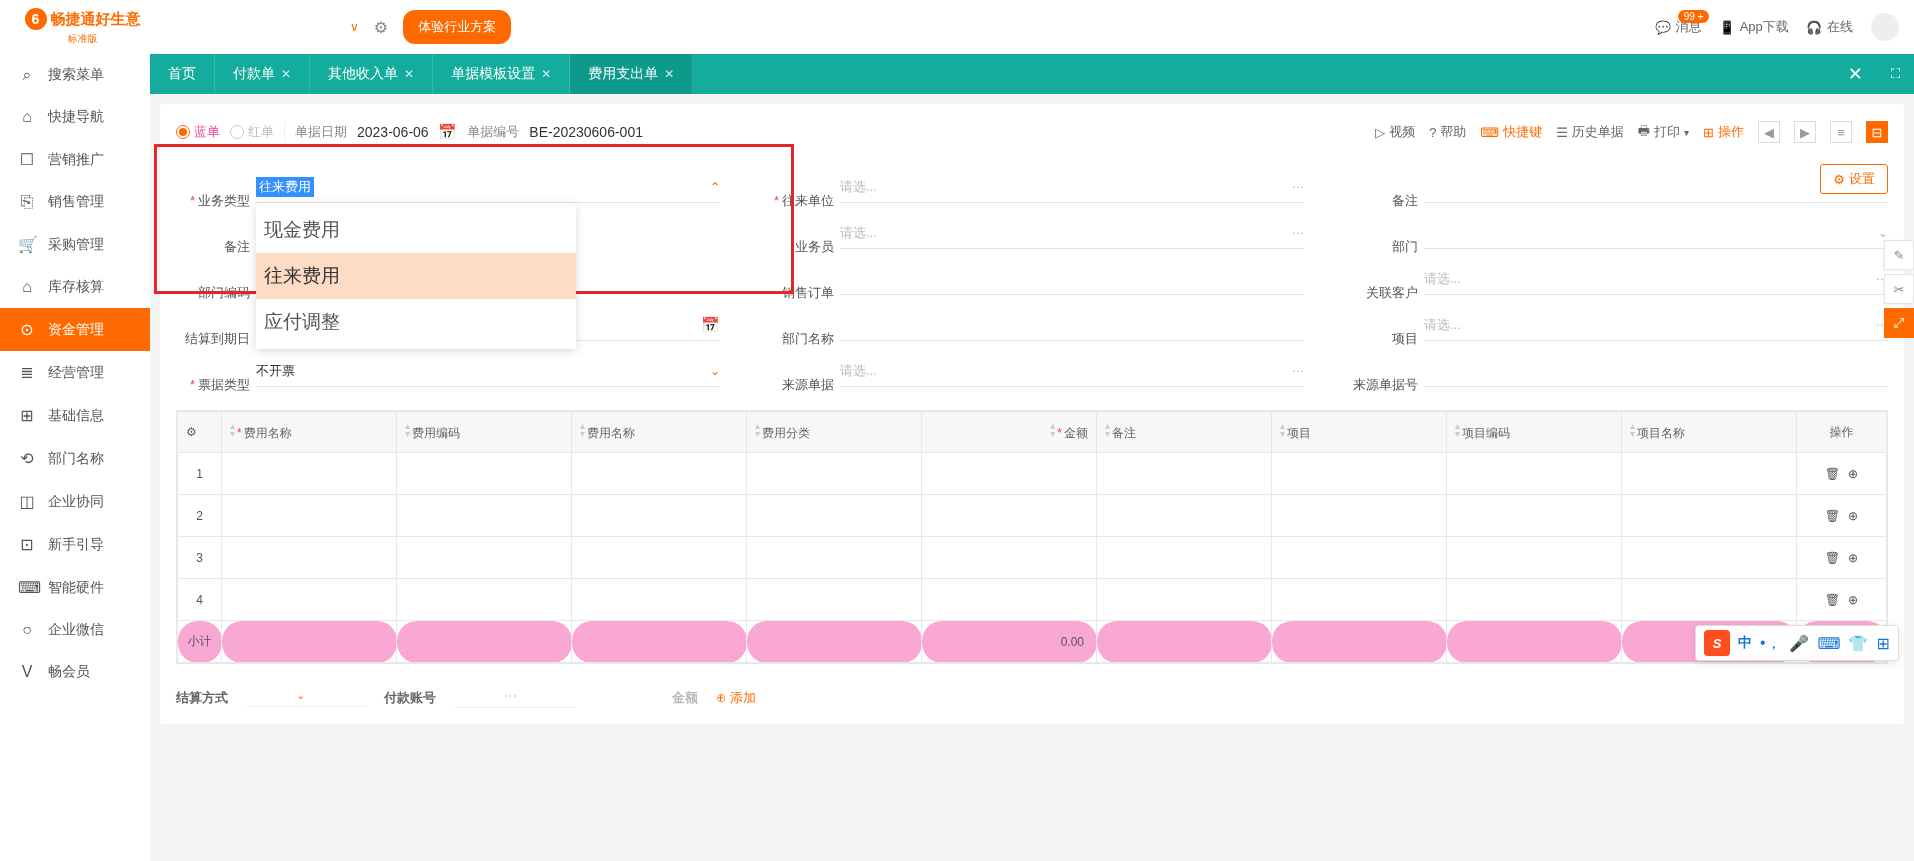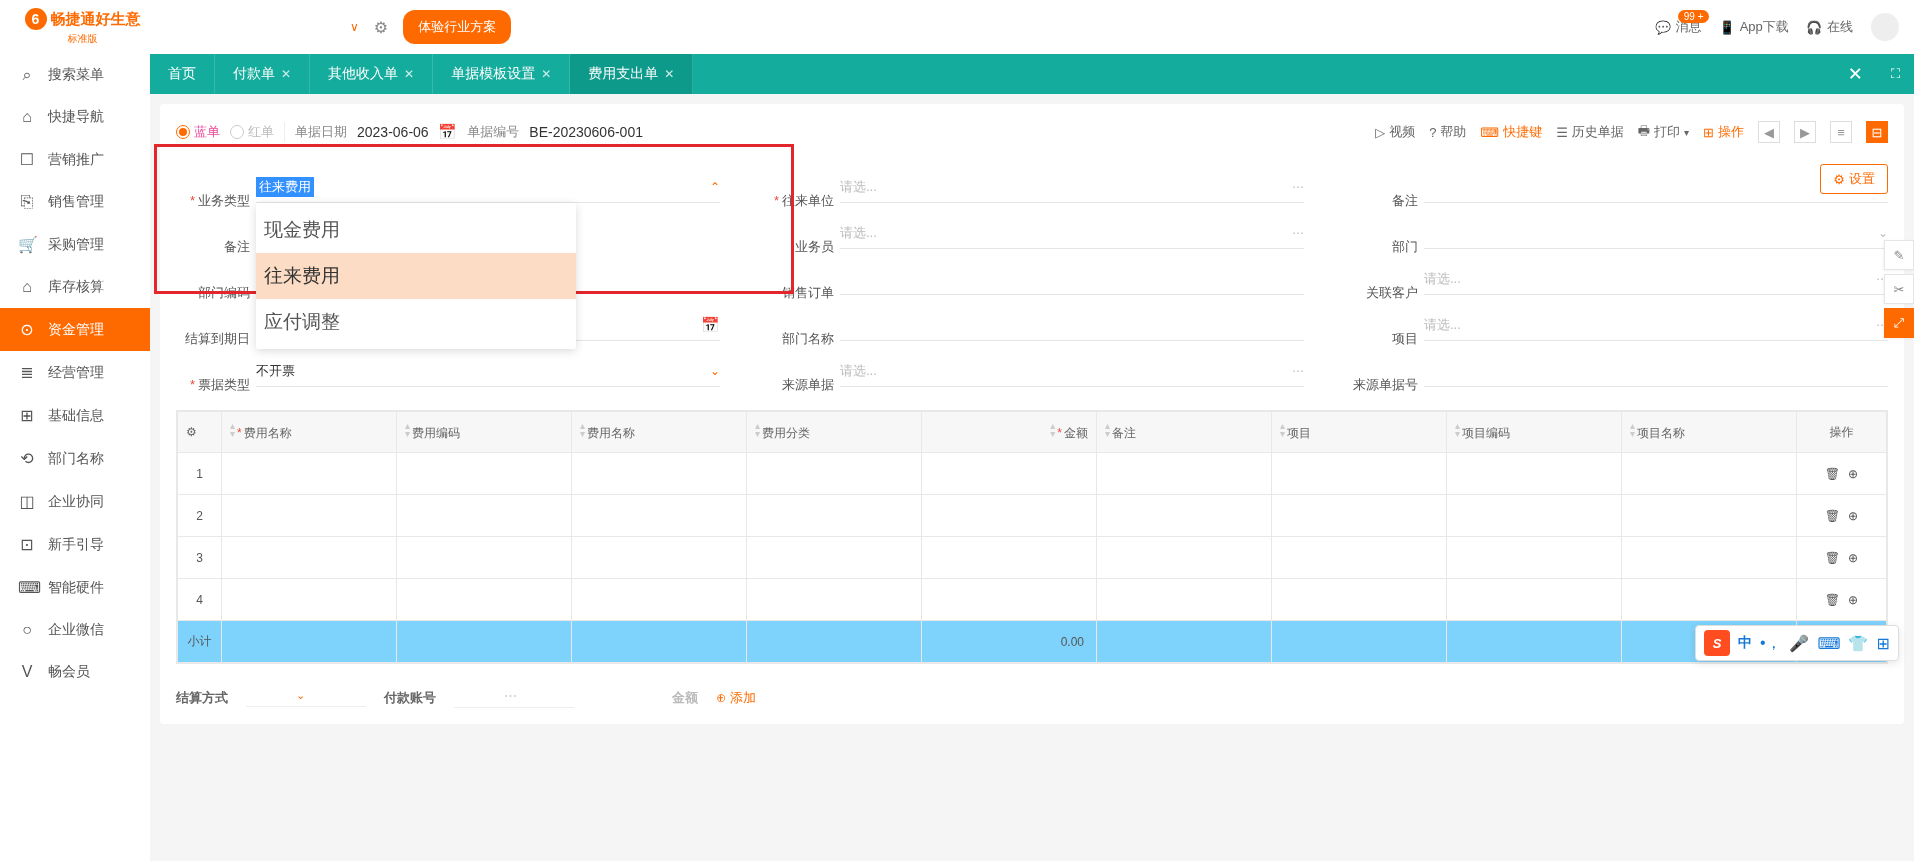--- a/index.html
+++ b/index.html
@@ -83,21 +83,21 @@
 
 
 .tbl-wrap { margin-top: 16px; border: 1px solid #e8e8e8; }
 .tbl { width: 100%; border-collapse: collapse; table-layout: fixed; }
 .tbl th { background: #f7f7f7; border: 1px solid #e8e8e8; padding: 10px 8px; font-weight: normal; color: #666; font-size: 12px; text-align: left; position: relative; }
 .tbl td { border: 1px solid #e8e8e8; padding: 12px 8px; font-size: 12px; text-align: center; color: #555; height: 42px; }
 .th-gear { width: 44px; text-align: center; color: #bbb; }
 .sort-i { color: #ccc; font-size: 10px; margin-right: 2px; display: inline-block; line-height: 8px; }
 .th-req { color: #e74c3c; margin-right: 2px; }
 .amt-r { text-align: right !important; padding-right: 12px !important; }
-.subtotal-row td { background: #7dd3fc; }
+.subtotal-row td { background: #f9a8d4; border-radius: 20px; }
 .row-ops { color: #999; font-size: 14px; }
 .row-ops span { margin: 0 4px; cursor: pointer; }
 
 
 .settle { display: flex; align-items: center; gap: 18px; margin-top: 18px; padding: 6px 0; }
 .st-lbl { color: #666; font-size: 13px; font-weight: bold; }
 .st-ctrl { display: inline-flex; align-items: center; gap: 50px; border-bottom: 1px solid #eee; padding-bottom: 4px; }
 .caret-d { color: #ff6a00; font-size: 11px; }
 .add-link { color: #ff6a00; cursor: pointer; }
 

